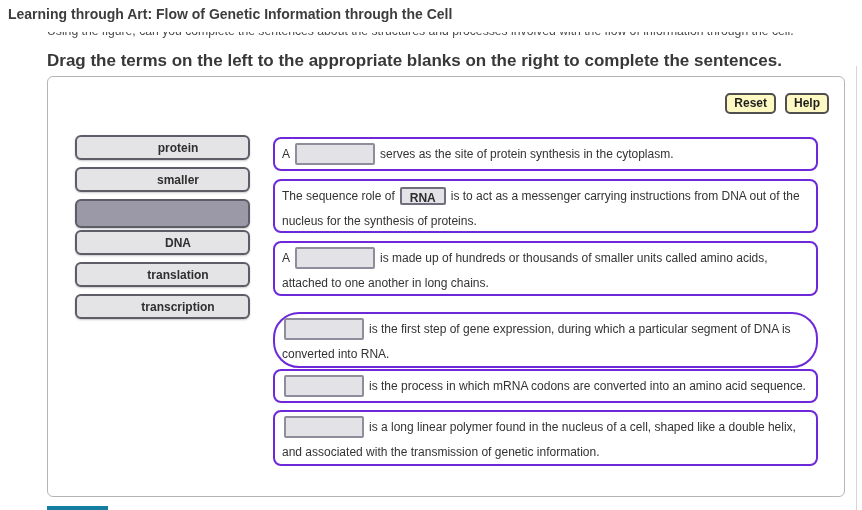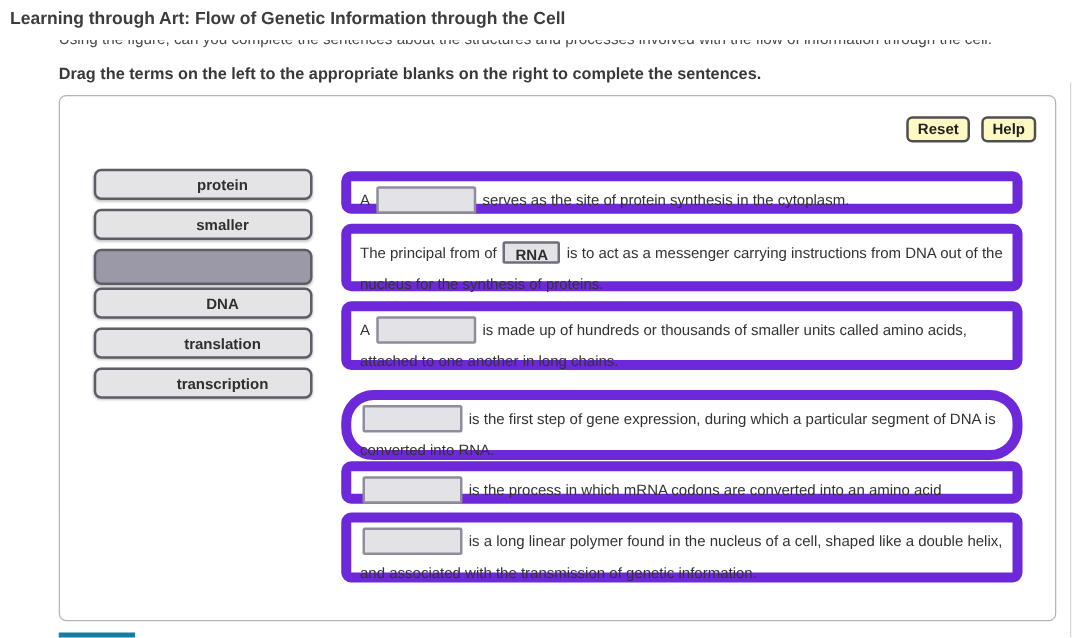--- a/index.html
+++ b/index.html
@@ -17,21 +17,21 @@
   .clipped-intro {
     position:absolute; left:47px; top:32px; width:770px; height:8px; overflow:hidden;
   }
   .clipped-intro span {
     display:block; position:relative; top:-8px;
     font-size:12.2px; color:#4a4a4a; white-space:nowrap;
   }
 
   .drag-instruction {
     position:absolute; left:47px; top:51px;
-    font-size:13px; font-weight:bold; color:#383838; white-space:nowrap;
+    font-size:17px; font-weight:bold; color:#383838; white-space:nowrap;
   }
 
   .panel {
     position:absolute; left:47px; top:76px; width:798px; height:421px;
     box-sizing:border-box; border:1px solid #b5b5b5; border-radius:6px; background:#fff;
   }
 
   .actions { position:absolute; top:16px; right:15px; display:flex; gap:9px; }
   .btn {
     font-size:12px; font-weight:bold; color:#1f1f1f; background:#fef9c3;
@@ -44,21 +44,21 @@
     box-sizing:border-box; width:175px; height:25px; margin-bottom:7px;
     background:#e4e3e6; border:2px solid #5d5d68; border-radius:6px;
     font-size:12px; font-weight:bold; color:#2f2f2f;
     display:flex; align-items:center; justify-content:center;
     box-shadow:0 1px 2px rgba(0,0,0,0.22); cursor:grab;padding-left:31px;
   }
   .chip.used { height:29px; margin-bottom:2px; background:#9b98a8; }
 
   .sbox {
     position:absolute; left:225px; width:545px; box-sizing:border-box;
-    background:#fff; border:8px solid #6d28d9; border-radius:8px;
+    background:#fff; border:2px solid #6d28d9; border-radius:8px;
     padding:3px 7px; font-size:12px; color:#333333; line-height:25px;
   }
   #s1 { top:60px;  height:34px; }
   #s2 { top:102px; height:54px; }
   #s3 { top:164px; height:55px; }
   #s4 { top:235px; height:56px;border-radius:26px; }
   #s5 { top:292px; height:34px; }
   #s6 { top:333px; height:56px; }
 
   .prefix:not(:empty){ margin-right:3px; }
@@ -106,21 +106,21 @@
     <div class="chip">DNA</div>
     <div class="chip">translation</div>
     <div class="chip">transcription</div>
   </div>
 
   <div class="sbox" id="s1">
     <span class="prefix">A</span><span class="blank"></span><span class="after">serves as the site of protein synthesis in the cytoplasm.</span>
   </div>
 
   <div class="sbox" id="s2">
-    <span class="prefix">The principal from of</span><span class="blank filled">RNA</span><span class="after">is to act as a messenger carrying instructions from DNA out of the nucleus for the synthesis of proteins.</span>
+    <span class="prefix">The sequence role of</span><span class="blank filled">RNA</span><span class="after">is to act as a messenger carrying instructions from DNA out of the nucleus for the synthesis of proteins.</span>
   </div>
 
   <div class="sbox" id="s3">
     <span class="prefix">A</span><span class="blank"></span><span class="after">is made up of hundreds or thousands of smaller units called amino acids, attached to one another in long chains.</span>
   </div>
 
   <div class="sbox" id="s4">
     <span class="prefix"></span><span class="blank"></span><span class="after">is the first step of gene expression, during which a particular segment of DNA is converted into RNA.</span>
   </div>
 

